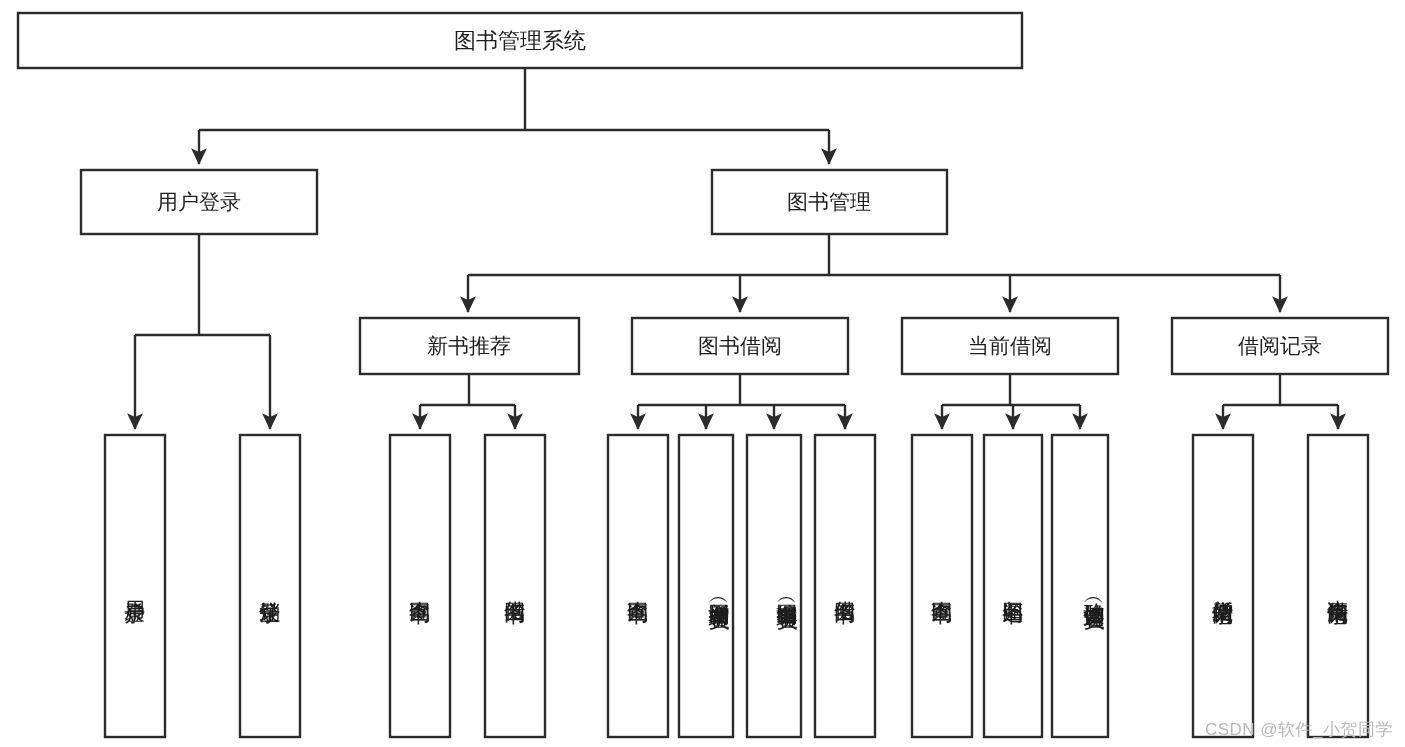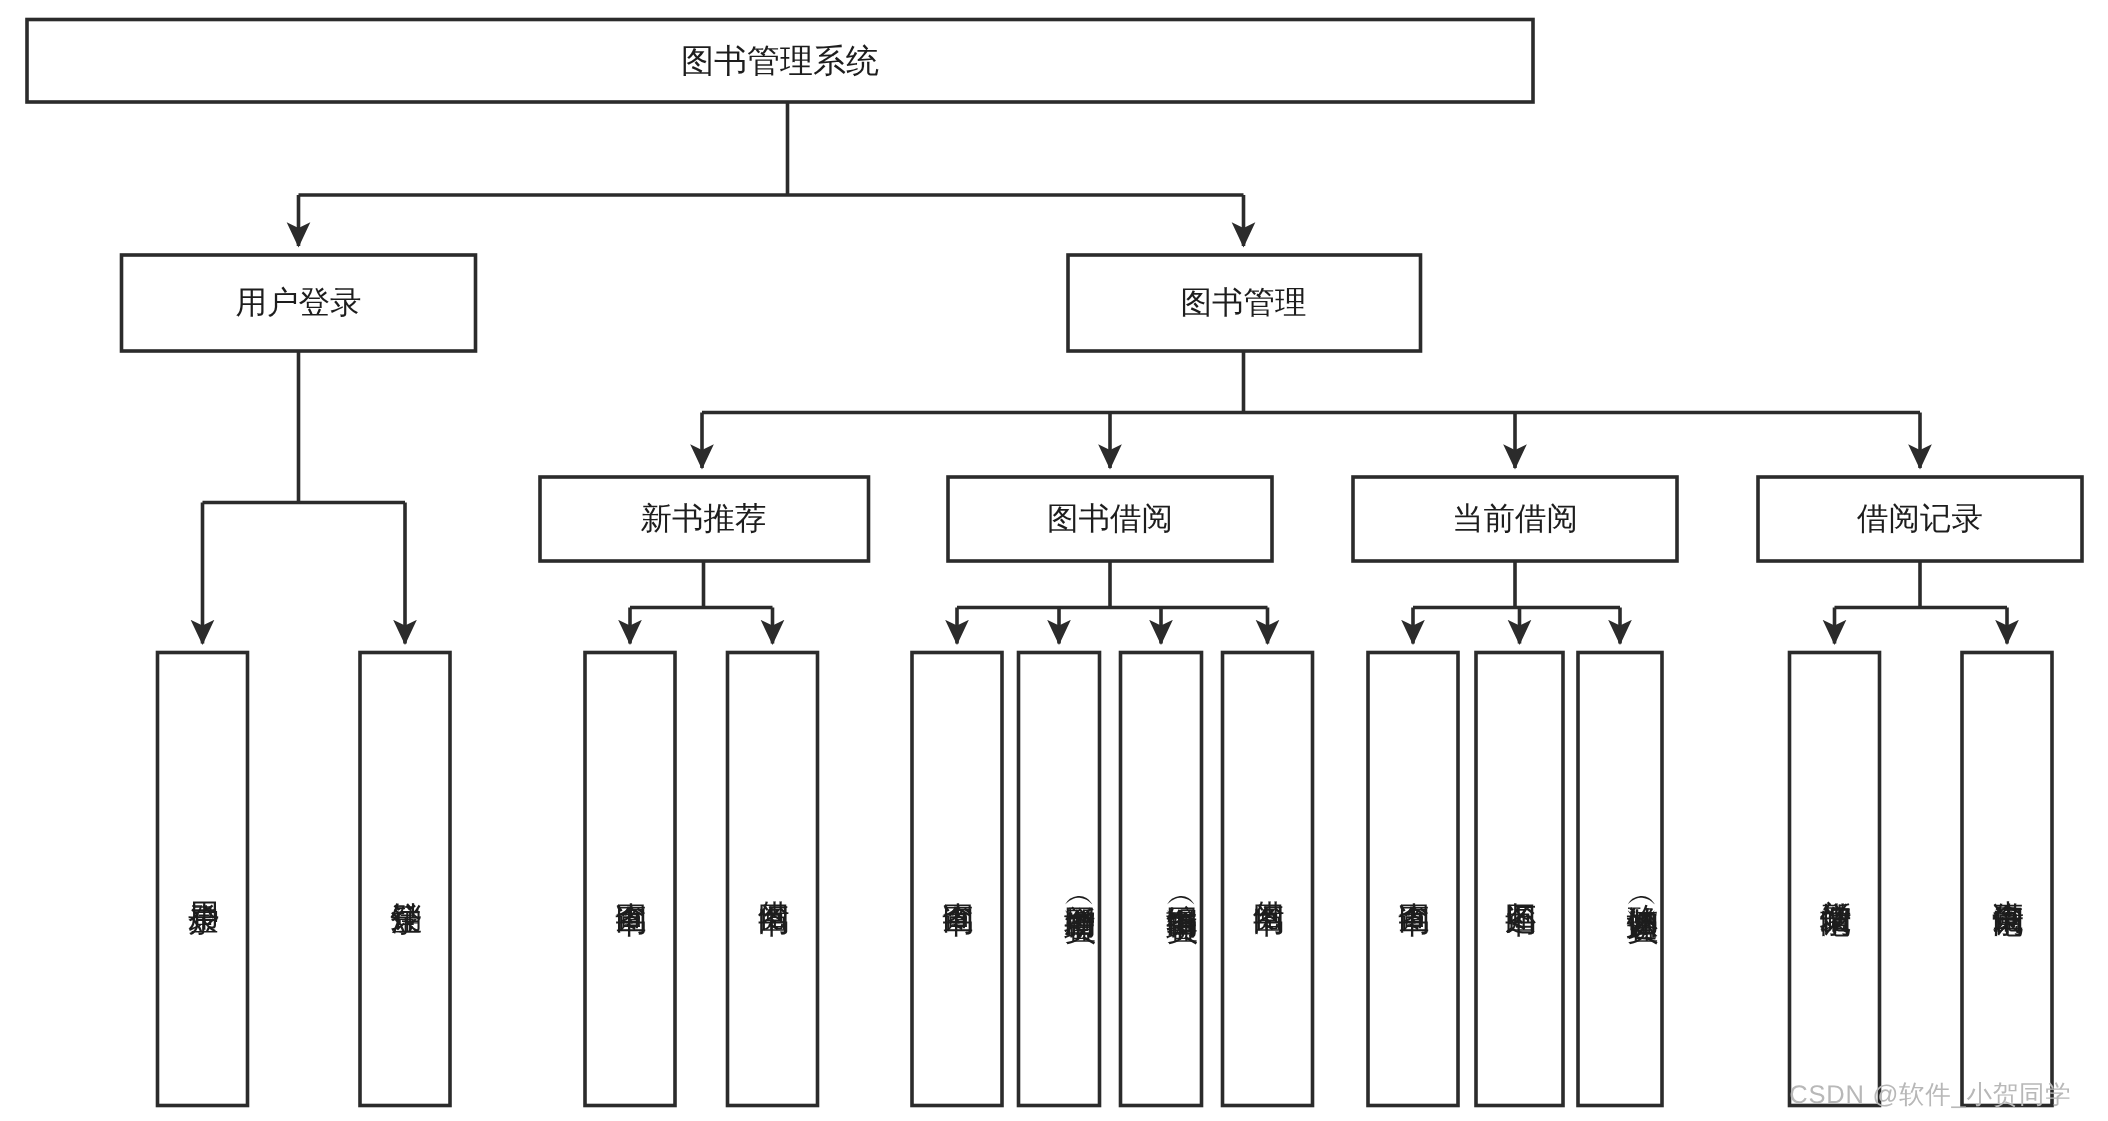--- a/index.html
+++ b/index.html
@@ -59,21 +59,21 @@
     line-height: 1.32;
     color: #1d1d1d;
     writing-mode: vertical-rl;
     text-orientation: upright;
     white-space: nowrap;
     letter-spacing: 1px;
     pointer-events: none;
   }
   .watermark {
     position: absolute;
-    right: 24px;
+    right: 12px;
     bottom: 6px;
     font-family: "Liberation Sans", "DejaVu Sans", sans-serif;
     font-size: 17px;
     color: #b8b8b8;
     letter-spacing: 0.5px;
     user-select: none;
   }
 </style>
 </head>
 <body>

